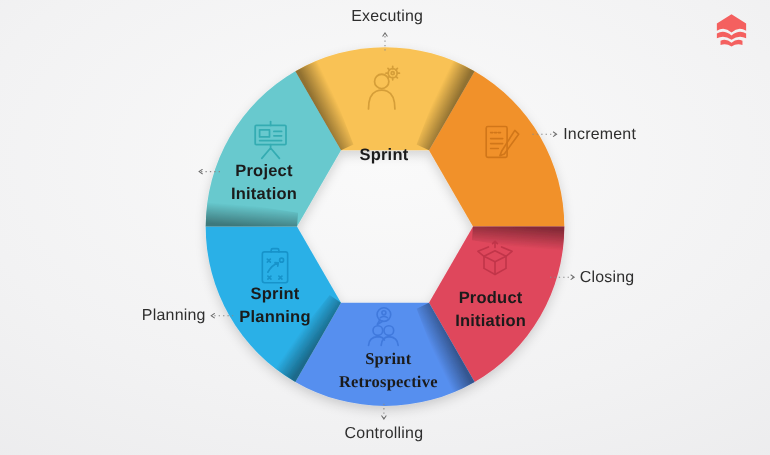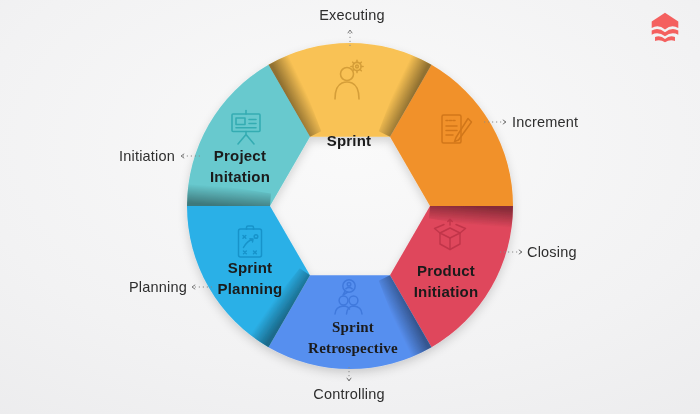--- a/index.html
+++ b/index.html
@@ -141,21 +141,20 @@
   <div class="seg-label" style="left:406px;top:260px;width:80px;">Product Initiation</div>
   <div class="seg-label" style="left:296px;top:317px;width:114px;font-family:Liberation Serif, serif;">Sprint Retrospective</div>
   <div class="seg-label" style="left:210px;top:257px;width:80px;">Sprint Planning</div>
   <div class="seg-label" style="left:200px;top:145px;width:80px;text-align:center;">Project Initation</div>
 
   <div class="ann-label ta-c" style="left:282px;top:7px;width:140px;">Executing</div>
   <div class="ann-label" style="left:512px;top:114px;">Increment</div>
   <div class="ann-label" style="left:527px;top:244px;">Closing</div>
   <div class="ann-label ta-r" style="left:87px;top:279px;width:100px;">Planning</div>
   <div class="ann-label ta-c" style="left:279px;top:386px;width:140px;">Controlling</div>
-  <div class="ann-label ta-r" style="left:75px;top:148px;width:100px;">Initiation</div>
 
   <svg class="logo" width="38" height="38" viewBox="0 0 40 40">
     <g fill="#F4605F">
       <path d="M20,3 L34,12 L34,19 Q27,14.5 20,20.5 Q13,14.5 6,19 L6,12 Z"></path>
       <path d="M6,21.5 Q13,17.5 20,23.5 Q27,17.5 34,21.5 L34,26 Q27,22.5 20,27.5 Q13,22.5 6,26 Z"></path>
       <path d="M9.5,28.5 Q15,26 20,30.5 Q25,26 30.5,28.5 L30.5,32.5 Q25,30.5 20,34 Q15,30.5 9.5,32.5 Z"></path>
     </g>
   </svg>
 
 </div>

